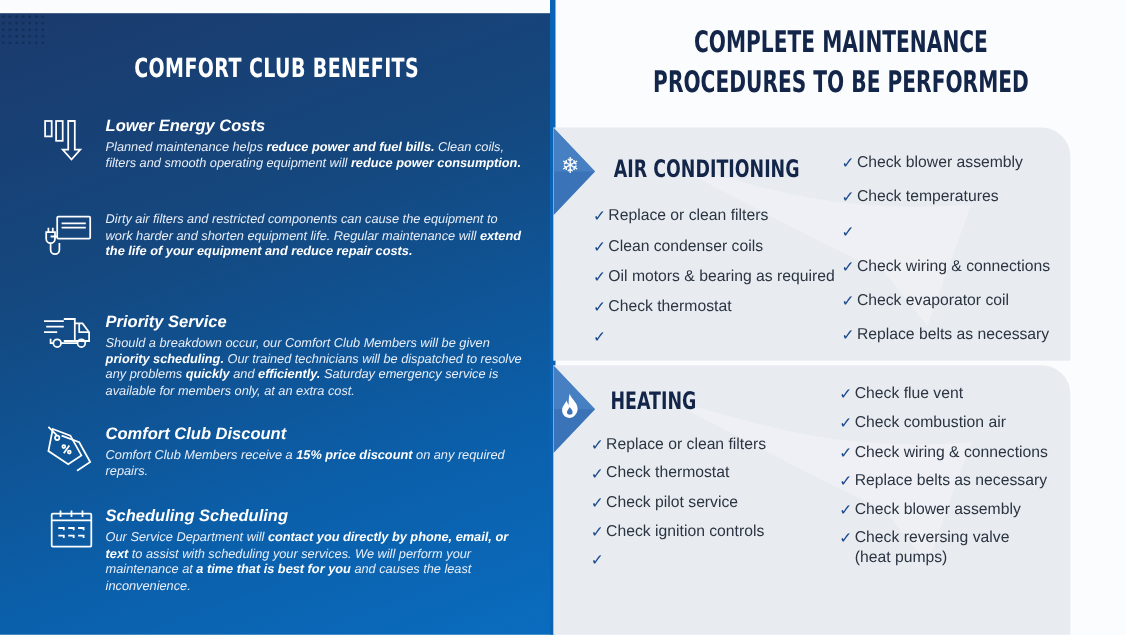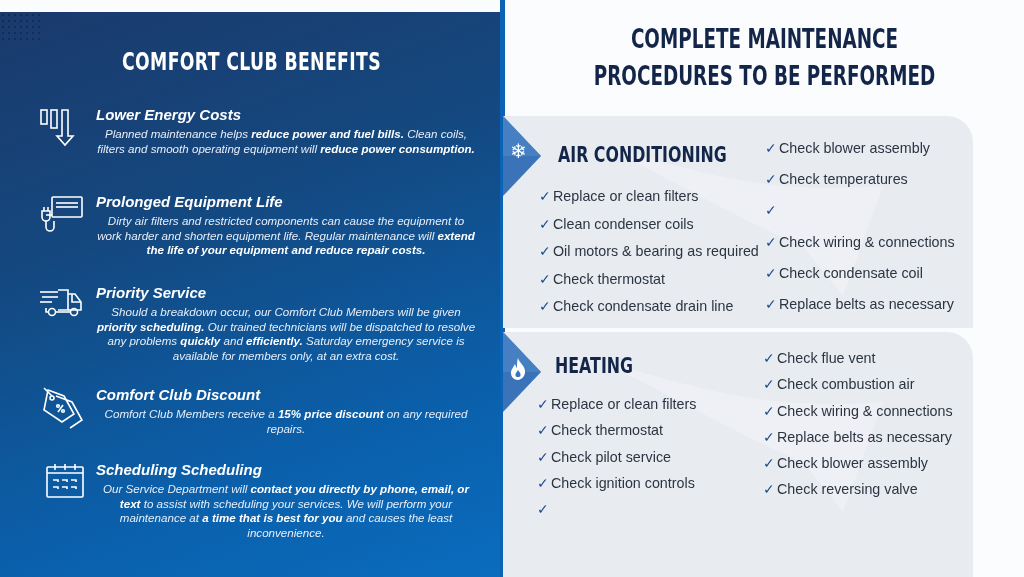--- a/index.html
+++ b/index.html
@@ -20,21 +20,21 @@
     position: absolute; left: 0; width: 503px; top: 36px; text-align: center;
     font-family: "DejaVu Sans", sans-serif; font-weight: bold; font-size: 24px;
     letter-spacing: 0.5px; transform: scaleX(0.72); transform-origin: center;
     color: #fff;
   }
   .benefit { position: absolute; left: 38px; width: 440px; }
   .benefit .icon { position: absolute; left: 0; top: 0; width: 48px; height: 44px; }
   .benefit .icon svg { width: 100%; height: 100%; }
   .benefit .body { position: absolute; left: 58px; top: 0; width: 380px; font-style: italic; }
   .benefit h3 { font-size: 15px; font-weight: bold; margin-bottom: 4px; color: #fff; }
-  .benefit p { font-size: 11.6px; line-height: 14.6px; color: #e8eef8; text-align: center; }
+  .benefit p { font-size: 11.6px; line-height: 14.6px; color: #e8eef8; }
   .benefit p b { color: #fff; font-weight: bold; }
 
   .divider { position: absolute; left: 500px; top: 0; width: 5px; height: 577px; background: #0a63b4; }
 
   .right-title {
     position: absolute; left: 505px; width: 519px; top: 20px; text-align: center;
     font-family: "DejaVu Sans", sans-serif; font-weight: bold; font-size: 27px; line-height: 37px;
     color: #132649; transform: scaleX(0.68); transform-origin: center;
   }
 
@@ -90,21 +90,20 @@
         <line x1="18" y1="10" x2="40" y2="10"></line>
         <line x1="18" y1="14" x2="40" y2="14"></line>
         <path d="M14 22h-6"></path>
         <path d="M4 18h8v6a4 4 0 0 1-8 0z"></path>
         <line x1="6" y1="14" x2="6" y2="18"></line>
         <line x1="10" y1="14" x2="10" y2="18"></line>
         <path d="M8 28v6a4 4 0 0 0 8 0v-6"></path>
       </svg>
     </div>
     <div class="body">
-      <h3>Prolonged Equipment Life</h3>
       <p><span>Dirty air filters and restricted components can cause the equipment to work harder and shorten equipment life. Regular maintenance will </span><b>extend the life of your equipment and reduce repair costs.</b></p>
     </div>
   </div>
 
   <div class="benefit" style="top:272px">
     <div class="icon">
       <svg viewBox="0 0 48 44" fill="none" stroke="#fff" stroke-width="1.6">
         <line x1="2" y1="8" x2="20" y2="8"></line>
         <line x1="4" y1="13" x2="20" y2="13"></line>
         <line x1="2" y1="18" x2="14" y2="18"></line>
@@ -177,28 +176,28 @@
       <polygon points="0,0 0,40 38,40" fill="#5088c8" opacity=".6"></polygon>
     </svg>
   </div>
   <div style="position:absolute;left:7px;top:25px;color:#fff;font-size:20px;line-height:20px;">❄</div>
   <h2 style="left:55px; top:26px;">AIR CONDITIONING</h2>
   <ul class="list" style="left:36px; top:72px;">
       <li style="height: 27.5px;"><span class="chk">✓</span><span>Replace or clean filters</span></li>
       <li style="height: 27.5px;"><span class="chk">✓</span><span>Clean condenser coils</span></li>
       <li style="height: 27.5px;"><span class="chk">✓</span><span>Oil motors &amp; bearing as required</span></li>
       <li style="height: 27.5px;"><span class="chk">✓</span><span>Check thermostat</span></li>
-      <li style="height: 27.5px;"><span class="chk">✓</span><span>Check condensate drain line</span></li>
+      <li style="height: 27.5px;"><span class="chk">✓</span></li>
     </ul>
   <ul class="list" style="left:262px; top:24px;">
       <li style="height: 31.2px;"><span class="chk">✓</span><span>Check blower assembly</span></li>
       <li style="height: 31.2px;"><span class="chk">✓</span><span>Check temperatures</span></li>
       <li style="height: 31.2px;"><span class="chk">✓</span></li>
       <li style="height: 31.2px;"><span class="chk">✓</span><span>Check wiring &amp; connections</span></li>
-      <li style="height: 31.2px;"><span class="chk">✓</span><span>Check condensate coil</span></li>
+      <li style="height: 31.2px;"><span class="chk">✓</span><span>Check evaporator coil</span></li>
       <li style="height: 31.2px;"><span class="chk">✓</span><span>Replace belts as necessary</span></li>
     </ul>
 </div>
 
 <div class="card" style="top:332px; height:248px;text-decoration:underline;">
   <svg class="swoosh" viewBox="0 0 320 190">
     <path d="M0 20 C 80 40, 150 70, 280 60 L 240 170 L 200 120 C 150 100, 80 60, 0 20 z" fill="#f3f5f8"></path>
   </svg>
   <div class="tab">
     <svg viewBox="0 0 38 80">
@@ -220,14 +219,15 @@
       <li style="height: 26.3px;"><span class="chk">✓</span><span>Check ignition controls</span></li>
       <li style="height: 26.3px;"><span class="chk">✓</span></li>
     </ul>
   <ul class="list" style="left:260px; top:18px;">
       <li style="height: 26.3px;"><span class="chk">✓</span><span>Check flue vent</span></li>
       <li style="height: 26.3px;"><span class="chk">✓</span><span>Check combustion air</span></li>
       <li style="height: 26.3px;"><span class="chk">✓</span><span>Check wiring &amp; connections</span></li>
       <li style="height: 26.3px;"><span class="chk">✓</span><span>Replace belts as necessary</span></li>
       <li style="height: 26.3px;"><span class="chk">✓</span><span>Check blower assembly</span></li>
       <li style="height: 26.3px;"><span class="chk">✓</span><span>Check reversing valve</span></li>
+      <li style="height: 20px; margin-top: -8.3px;"><span>(heat pumps)</span></li>
     </ul>
 </div>
 
 </body></html>

